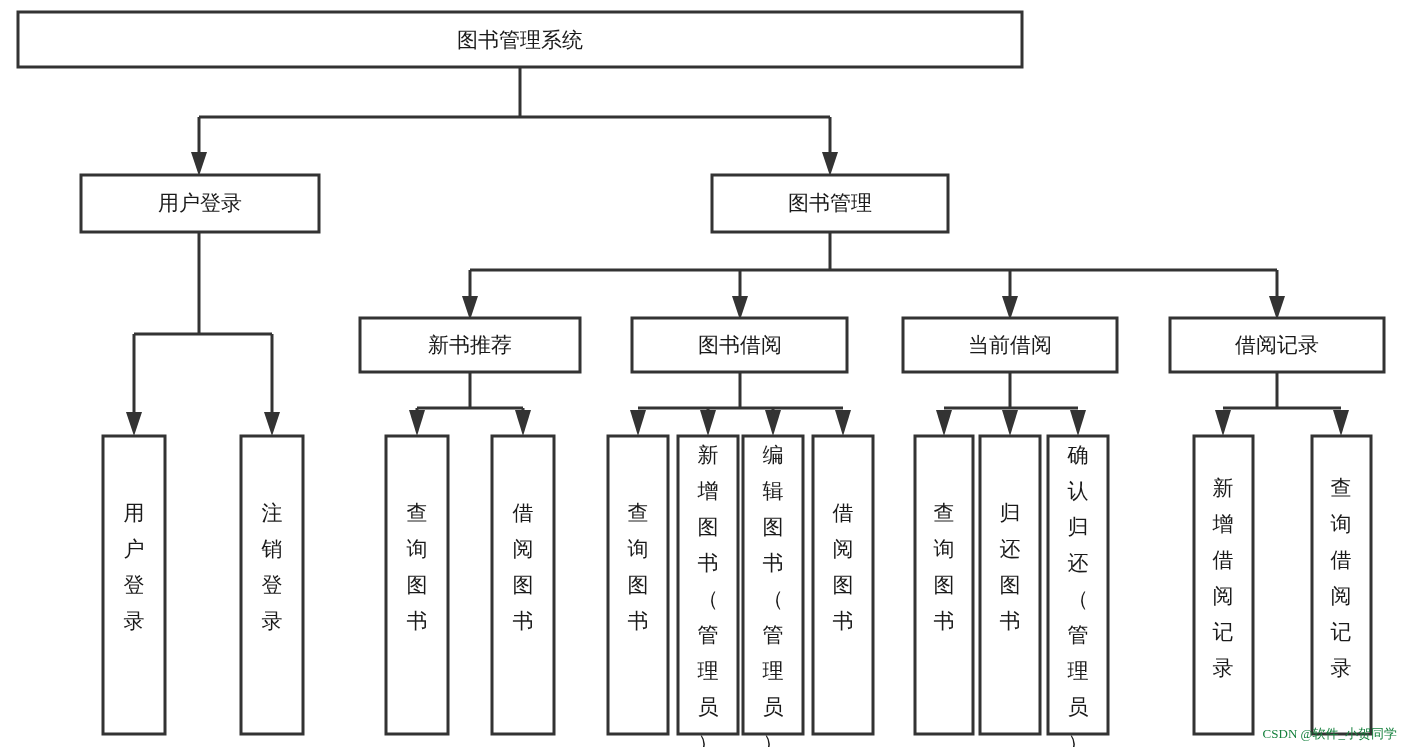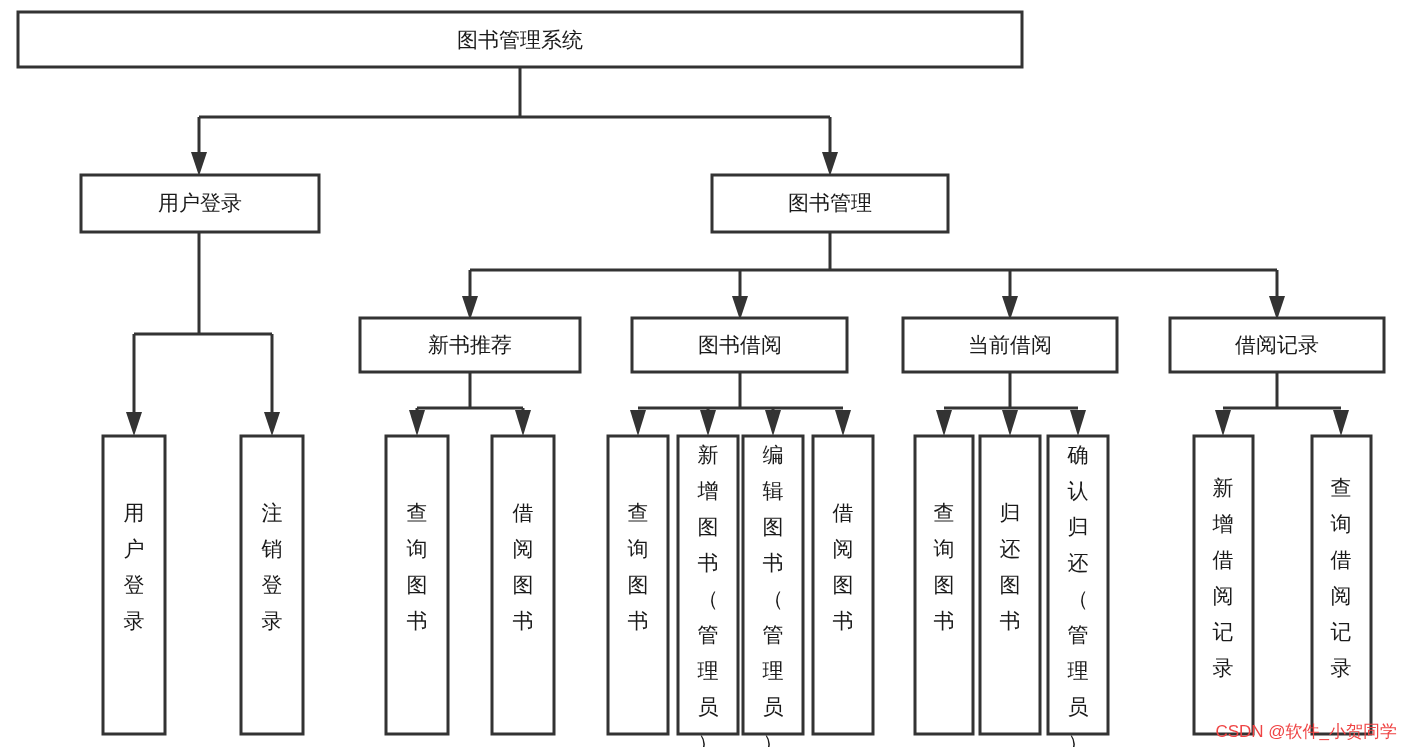--- a/index.html
+++ b/index.html
@@ -43,23 +43,23 @@
     fill: none;
   }
   .arrow-head {
     fill: #333333;
     stroke: none;
   }
   .watermark {
     position: absolute;
     right: 8px;
     bottom: 4px;
-    color: #ef4444;
-    font-size: 17px;
-    font-family: Liberation Sans, sans-serif;
+    color: #15803d;
+    font-size: 13px;
+    font-family: Liberation Serif, serif;
     white-space: nowrap;
     user-select: none;
   }
 </style>
 </head>
 <body>
 
 <svg id="diagram" viewBox="0 0 1405 747" xmlns="http://www.w3.org/2000/svg">
 
   <g>

